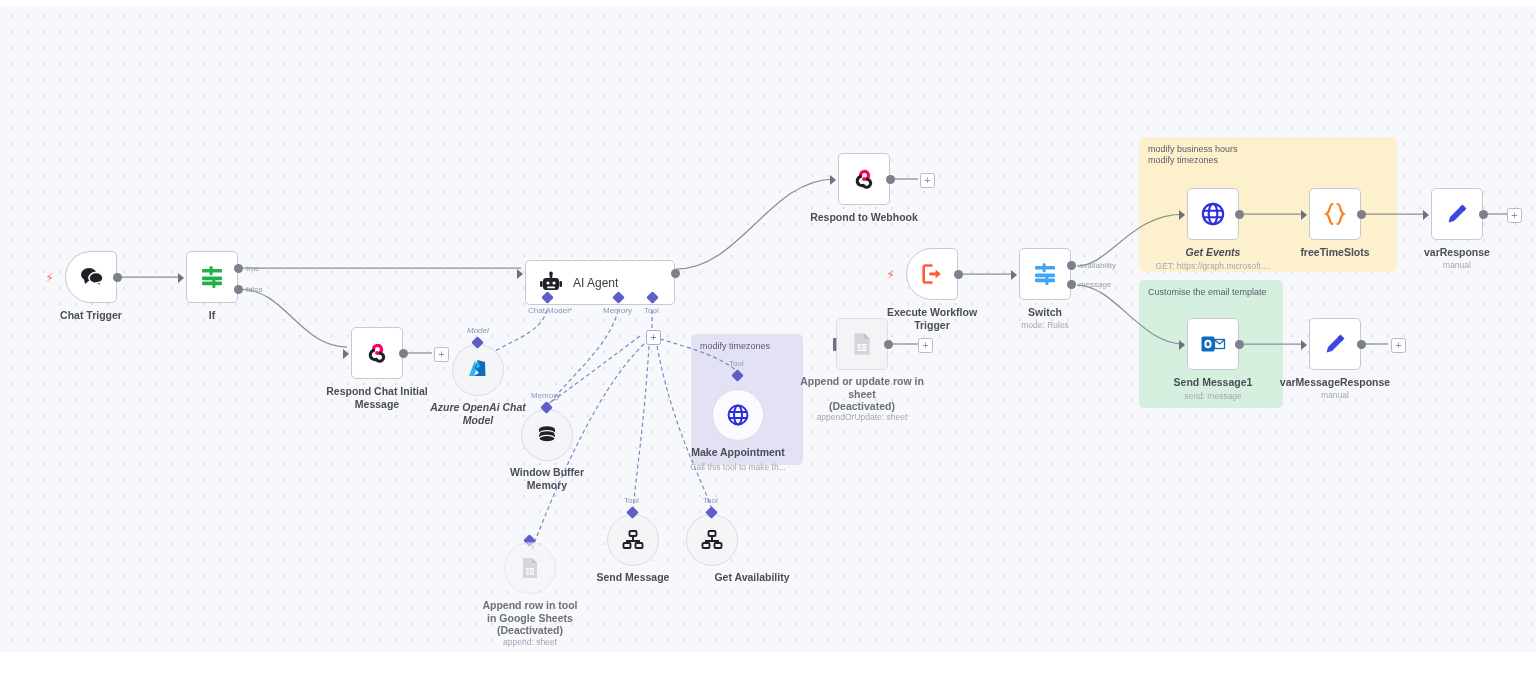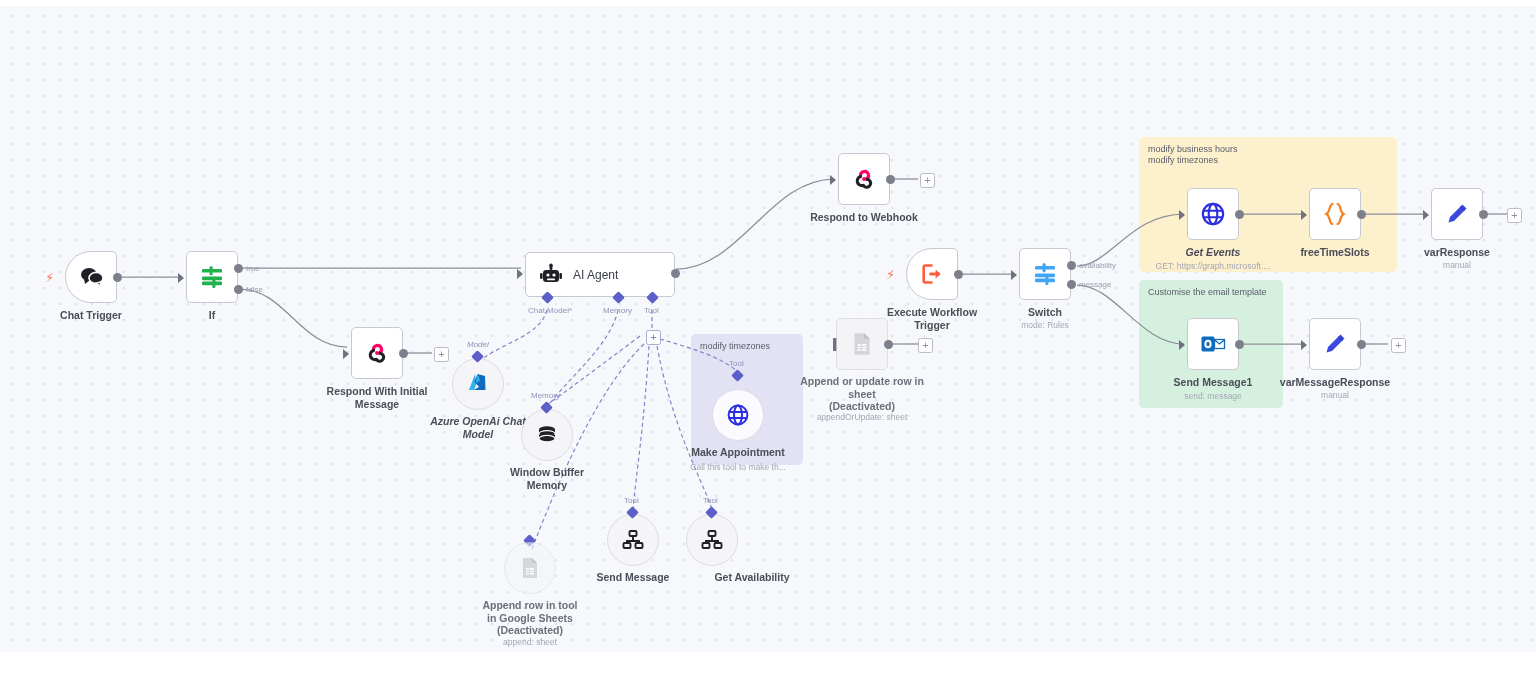--- a/index.html
+++ b/index.html
@@ -186,27 +186,27 @@
     <div class="box">
       <svg width="26" height="26" viewBox="0 0 26 26">
         <path d="M9.5 9.5a4 4 0 1 1 6 3.4" fill="none" stroke="#ff0066" stroke-width="3.1" stroke-linecap="round"></path>
         <path d="M15.8 13.2a4 4 0 1 1-3.2 6.6" fill="none" stroke="#1f2127" stroke-width="3.1" stroke-linecap="round"></path>
         <path d="M12.2 19.4a4 4 0 1 1-2.6-9" fill="none" stroke="#1f2127" stroke-width="3.1" stroke-linecap="round"></path>
         <circle cx="13" cy="13" r="1.9" fill="#ff0066"></circle>
       </svg>
     </div>
     <div class="dot-out" style="left:48px;top:22px;"></div>
     <div class="plus" style="left:83px;top:20px;">+</div>
-    <div class="lbl" style="left:26px;">Respond With Initial
+    <div class="lbl" style="left:26px;">Respond Chat Initial
 Message</div>
   </div>
 
   <div class="node" style="left:525px;top:246px;">
     <div class="in-tri" style="left:-8px;top:17px;"></div>
-    <div class="box wide" style="width:150px;height:45px;">
+    <div class="box wide" style="width:150px;height:45px;margin-top:8px;">
       <svg width="24" height="24" viewBox="0 0 24 24">
         <rect x="4" y="7" width="16" height="12" rx="3" fill="#1f2127"></rect>
         <rect x="10.6" y="2.5" width="2.8" height="4.5" rx="1" fill="#1f2127"></rect>
         <circle cx="12" cy="2.4" r="1.8" fill="#1f2127"></circle>
         <rect x="1" y="10" width="2.6" height="6" rx="1.2" fill="#1f2127"></rect>
         <rect x="20.4" y="10" width="2.6" height="6" rx="1.2" fill="#1f2127"></rect>
         <circle cx="9" cy="12" r="1.6" fill="#fff"></circle>
         <circle cx="15" cy="12" r="1.6" fill="#fff"></circle>
         <rect x="8" y="15.5" width="8" height="1.8" rx="0.9" fill="#fff"></rect>
       </svg>
@@ -234,21 +234,21 @@
         <path d="M15.8 13.2a4 4 0 1 1-3.2 6.6" fill="none" stroke="#1f2127" stroke-width="3.1" stroke-linecap="round"></path>
         <path d="M12.2 19.4a4 4 0 1 1-2.6-9" fill="none" stroke="#1f2127" stroke-width="3.1" stroke-linecap="round"></path>
         <circle cx="13" cy="13" r="1.9" fill="#ff0066"></circle>
       </svg>
     </div>
     <div class="dot-out" style="left:48px;top:22px;"></div>
     <div class="plus" style="left:82px;top:20px;">+</div>
     <div class="lbl" style="left:26px;">Respond to Webhook</div>
   </div>
 
-  <div class="node" style="left:452px;top:352px;font-style:italic;">
+  <div class="node" style="left:452px;top:338px;font-style:italic;">
     <div class="sub-port" style="left:21px;top:-6px;"></div>
     <div class="sub-port-lbl" style="left:15px;top:-18px;">Model</div>
     <div class="circ">
       <svg width="26" height="26" viewBox="0 0 26 26">
         <path d="M10 3 L4 19 L9 19 L11.5 12.5 Z" fill="#31b3f0"></path>
         <path d="M12.5 3 L9.5 11 L14 16 L8.5 19 L20.5 19 L20 5 Z" fill="#0f6cbd"></path>
         <path d="M12.5 3 L15 9.5 L11 12 Z" fill="#31b3f0"></path>
       </svg>
     </div>
     <div class="lbl" style="left:26px;top:57px;">Azure OpenAi Chat

